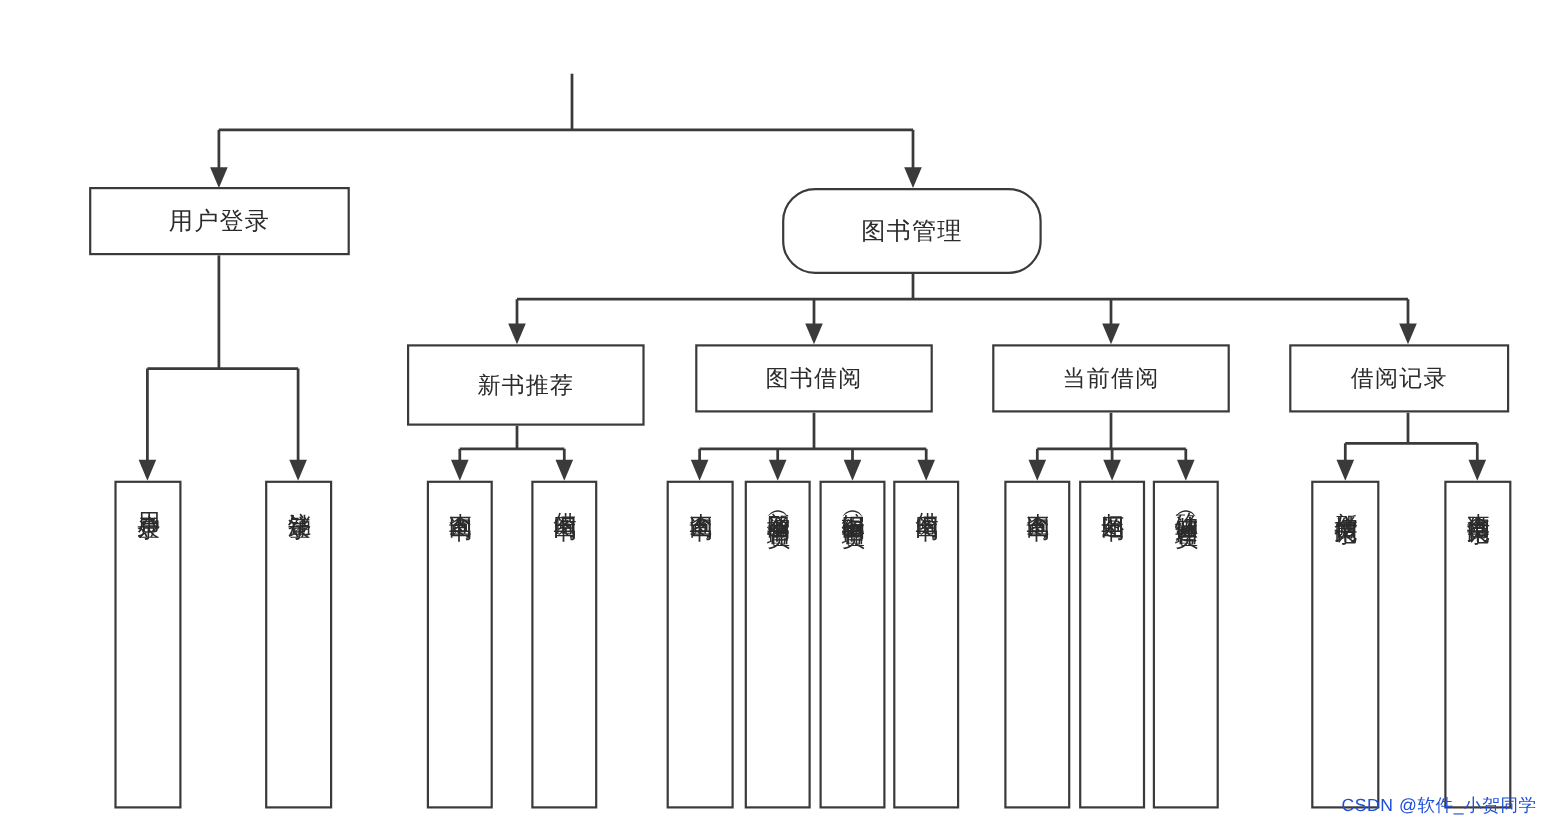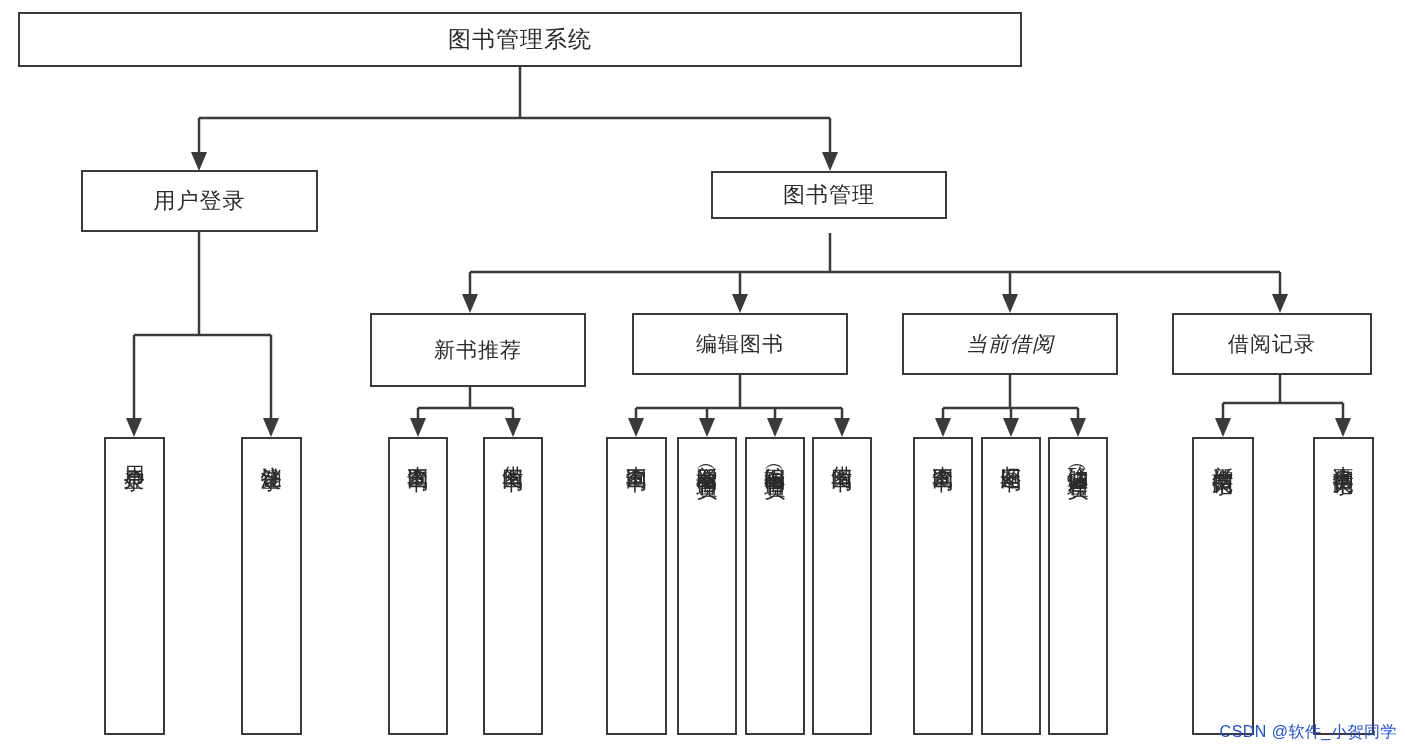--- a/index.html
+++ b/index.html
@@ -138,38 +138,35 @@
     <polygon points="1070,418 1086,418 1078,437" fill="#3a3a3a" stroke="none"></polygon>
 
     <line x1="1280" y1="375" x2="1280" y2="403"></line>
     <line x1="1223" y1="403" x2="1343" y2="403"></line>
     <line x1="1223" y1="403" x2="1223" y2="420"></line>
     <polygon points="1215,418 1231,418 1223,437" fill="#3a3a3a" stroke="none"></polygon>
     <line x1="1343" y1="403" x2="1343" y2="420"></line>
     <polygon points="1335,418 1351,418 1343,437" fill="#3a3a3a" stroke="none"></polygon>
   </svg>
 
-  <div class="node root" style="left:18px; top:12px; width:1004px; height:55px;">
-    <span>图书管理系统</span>
-  </div>
 
   <div class="node level2" style="left:81px; top:170px; width:237px; height:62px;">
     <span>用户登录</span>
   </div>
-  <div class="node level2" style="left:711px; top:171px; width:236px; height:48px;">
+  <div class="node level2" style="left:711px; top:171px; width:236px; height:78px;border-radius:30px;">
     <span>图书管理</span>
   </div>
 
   <div class="node level3" style="left:370px; top:313px; width:216px; height:74px;">
     <span>新书推荐</span>
   </div>
   <div class="node level3" style="left:632px; top:313px; width:216px; height:62px;">
-    <span>编辑图书</span>
-  </div>
-  <div class="node level3" style="left:902px; top:313px; width:216px; height:62px;font-style:italic;">
+    <span>图书借阅</span>
+  </div>
+  <div class="node level3" style="left:902px; top:313px; width:216px; height:62px;">
     <span>当前借阅</span>
   </div>
   <div class="node level3" style="left:1172px; top:313px; width:200px; height:62px;">
     <span>借阅记录</span>
   </div>
 
   <div class="node leaf" style="left:104px; top:437px; width:61px; height:298px;">
     <span class="vtext">用户登录</span>
   </div>
   <div class="node leaf" style="left:241px; top:437px; width:61px; height:298px;">

